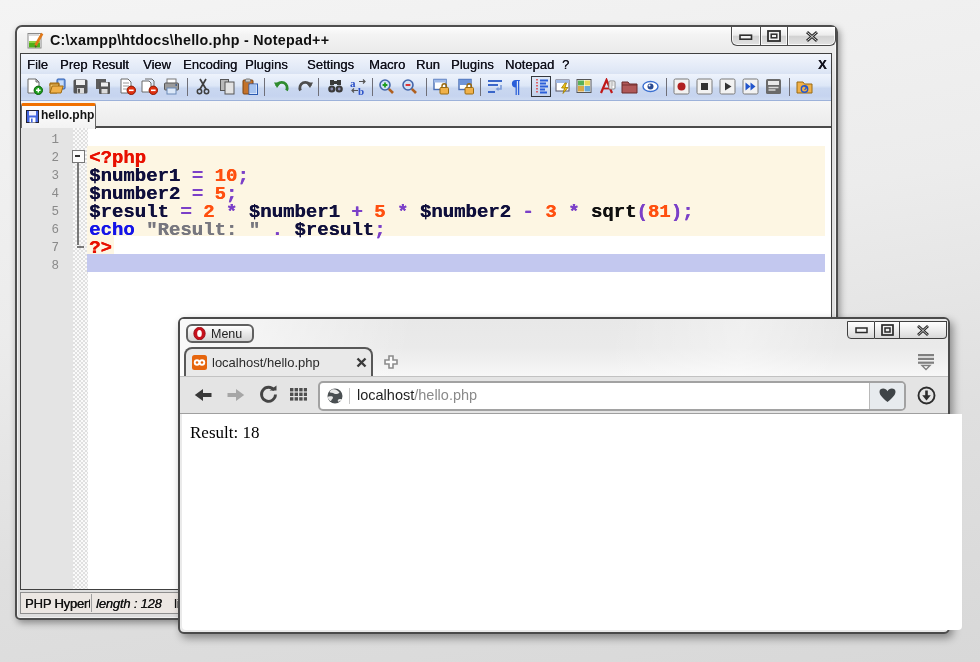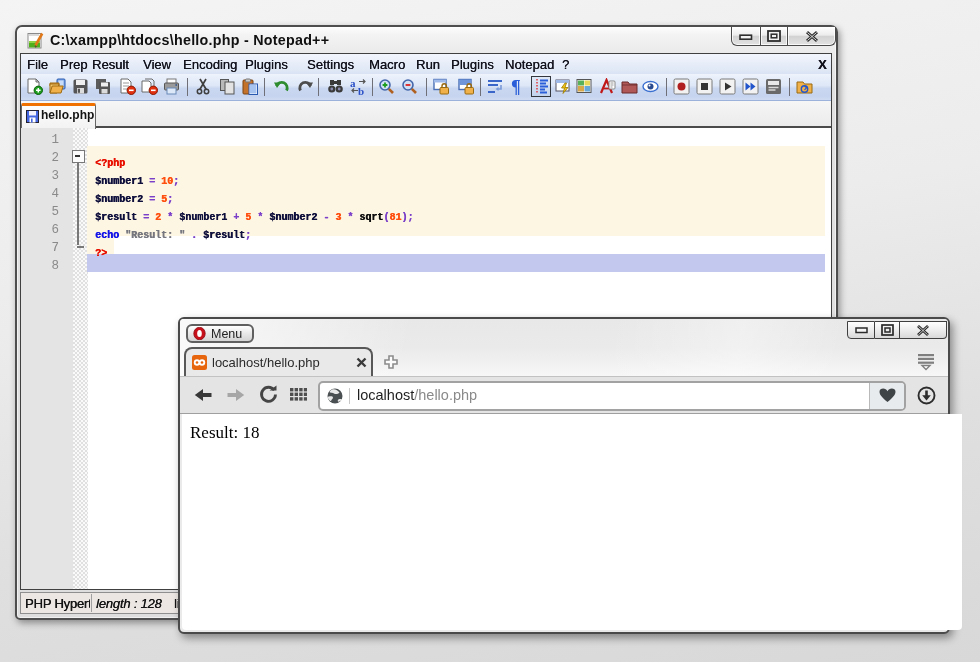--- a/index.html
+++ b/index.html
@@ -35,22 +35,22 @@
  background:linear-gradient(#fdfdfd,#f2f2f2);border-top:3px solid #f07000;border-radius:2px 2px 0 0;}
 
 #gutter{left:0;top:74px;width:52px;height:461px;background:#e4e4e4;}
 #foldm{left:52px;top:74px;width:15px;height:461px;background-color:#fafafa;
  background-image:linear-gradient(45deg,#e0e0e0 25%,transparent 25%,transparent 75%,#e0e0e0 75%),
  linear-gradient(45deg,#e0e0e0 25%,transparent 25%,transparent 75%,#e0e0e0 75%);
  background-size:4px 4px;background-position:0 0,2px 2px;}
 #lnums{left:0;top:74px;width:38px;text-align:right;color:#8a8a8a;
  font-family:"Liberation Mono",monospace;font-size:12.5px;line-height:18px;padding-top:3px;}
 .crow{position:absolute;left:66px;width:738px;height:18px;background:#fdf6e3;}
-#code{left:68px;top:74px;margin:6px;padding:3px 0 0 0;font-family:"Liberation Mono",monospace;
- font-size:10px;font-weight:bold;line-height:18px;color:#101010;text-shadow:0.4px 0 0 currentColor;}
+#code{left:68px;top:74px;margin:0;padding:3px 0 0 0;font-family:"Liberation Mono",monospace;
+ font-size:19px;font-weight:bold;line-height:18px;color:#101010;text-shadow:0.4px 0 0 currentColor;}
 #code .q{color:#e81000;}
 #code .v{color:#0f0f3c;}
 #code .o{color:#7b40c8;}
 #code .n{color:#ff5010;}
 #code .k{color:#1414e8;}
 #code .s{color:#77777f;}
 
 #opera{left:178px;top:317px;width:768px;height:313px;border:2px solid #4a4a4a;border-radius:6px;
  background:#eaeaea;box-shadow:3px 4px 8px rgba(0,0,0,.4);}
 #opchrome{left:0;top:0;width:768px;height:95px;border-radius:4px 4px 0 0;

